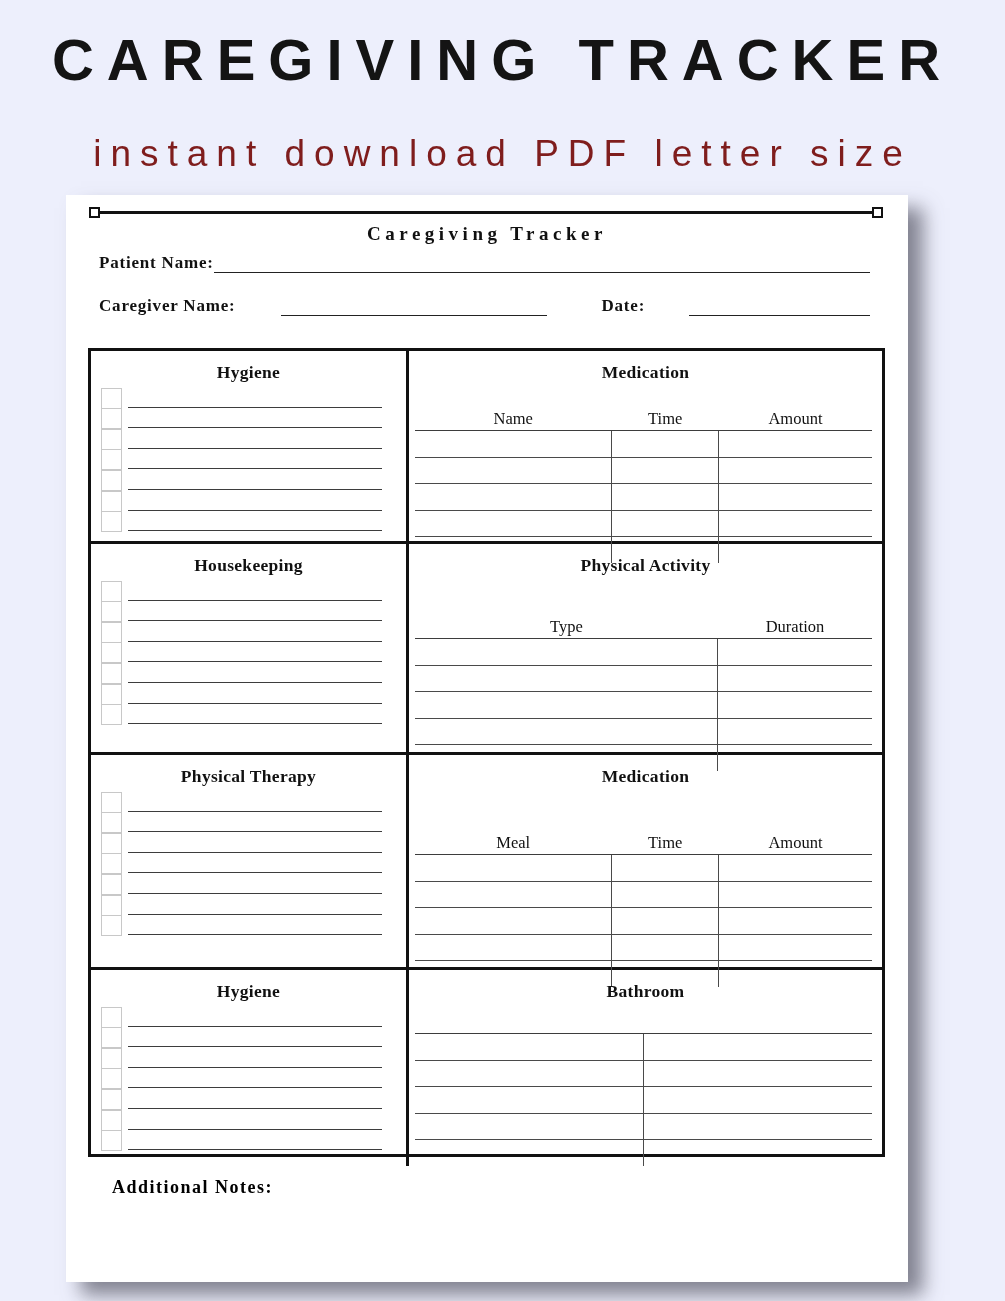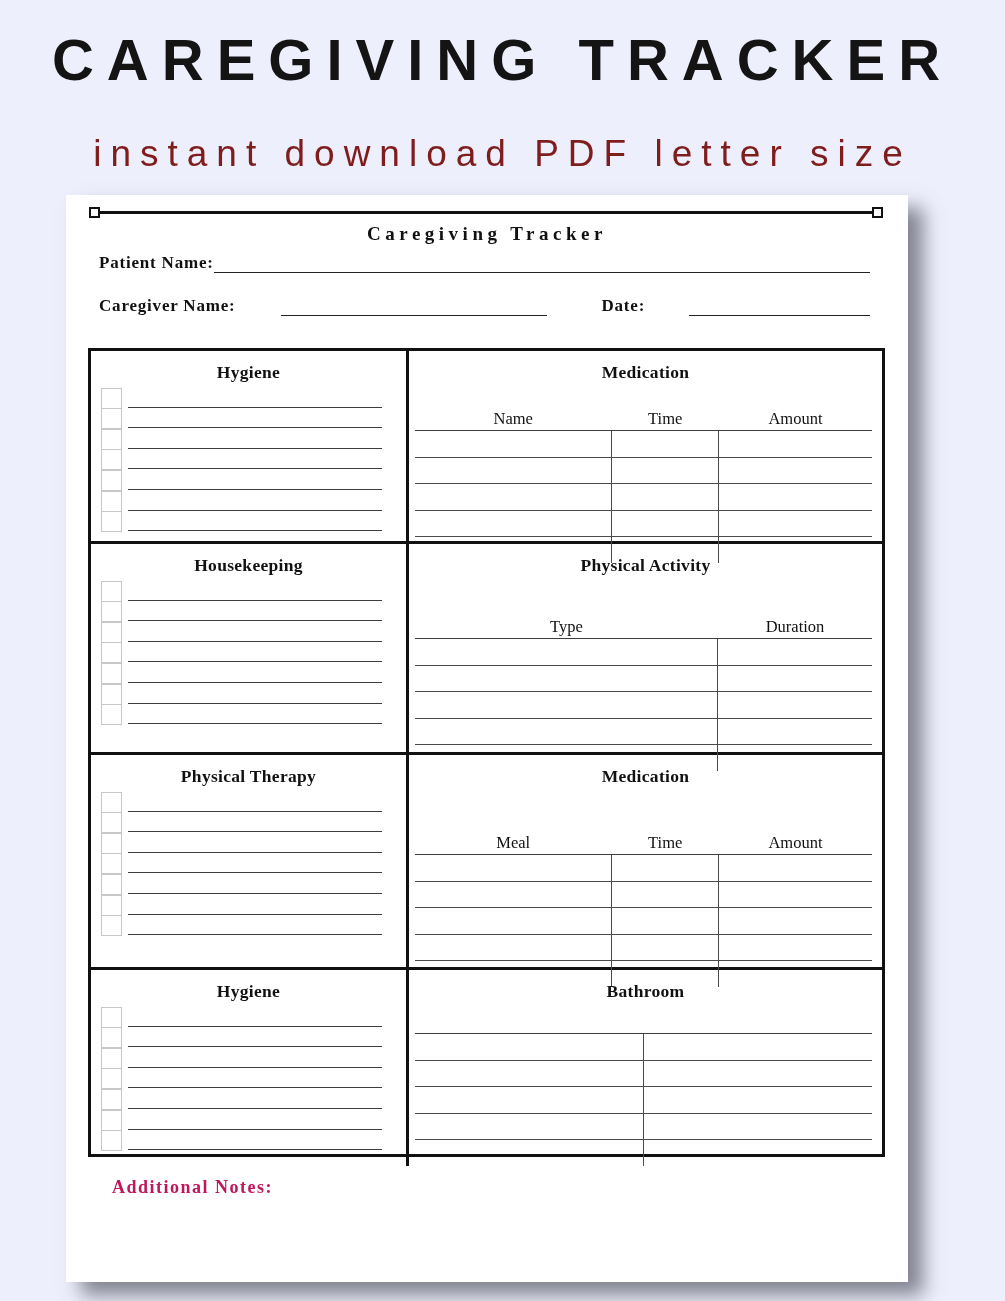--- a/index.html
+++ b/index.html
@@ -145,21 +145,21 @@
   .sec-0 .col-labels { margin-top:9px; }
   .sec-1 .col-labels { margin-top:24px; }
   .sec-2 .col-labels { margin-top:29px; }
   .sec-3 .rtable    { margin-top:31px; }
 
   .notes-label {
     position:absolute; left:46px; top:982px;
     font-weight:bold;
     font-size:18px;
     letter-spacing:1.5px;
-    color:#be185d;
+    color:#000000;
   }
 </style>
 </head>
 <body>
 
 <div class="banner-title">CAREGIVING TRACKER</div>
 <div class="banner-subtitle">instant download PDF letter size</div>
 
 <div class="page">
 

